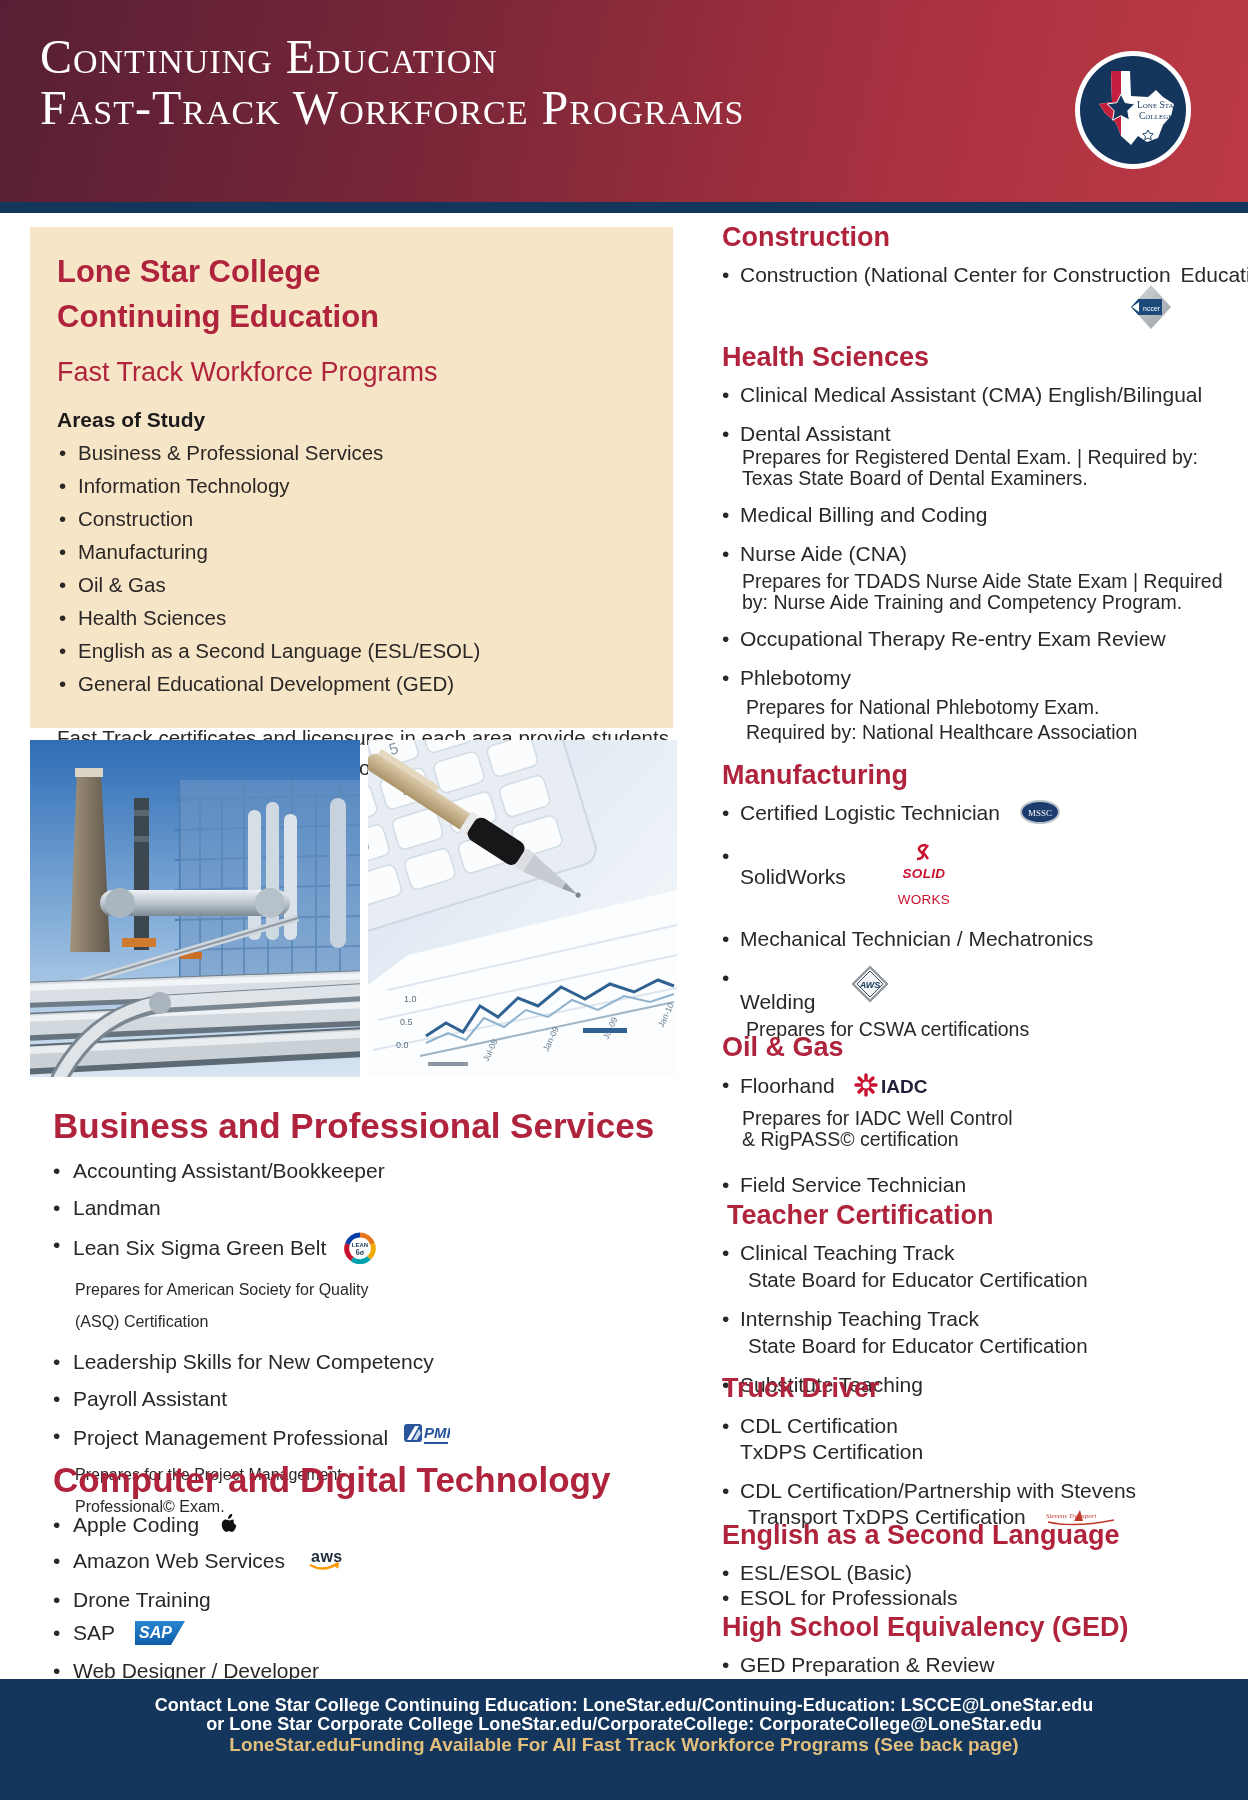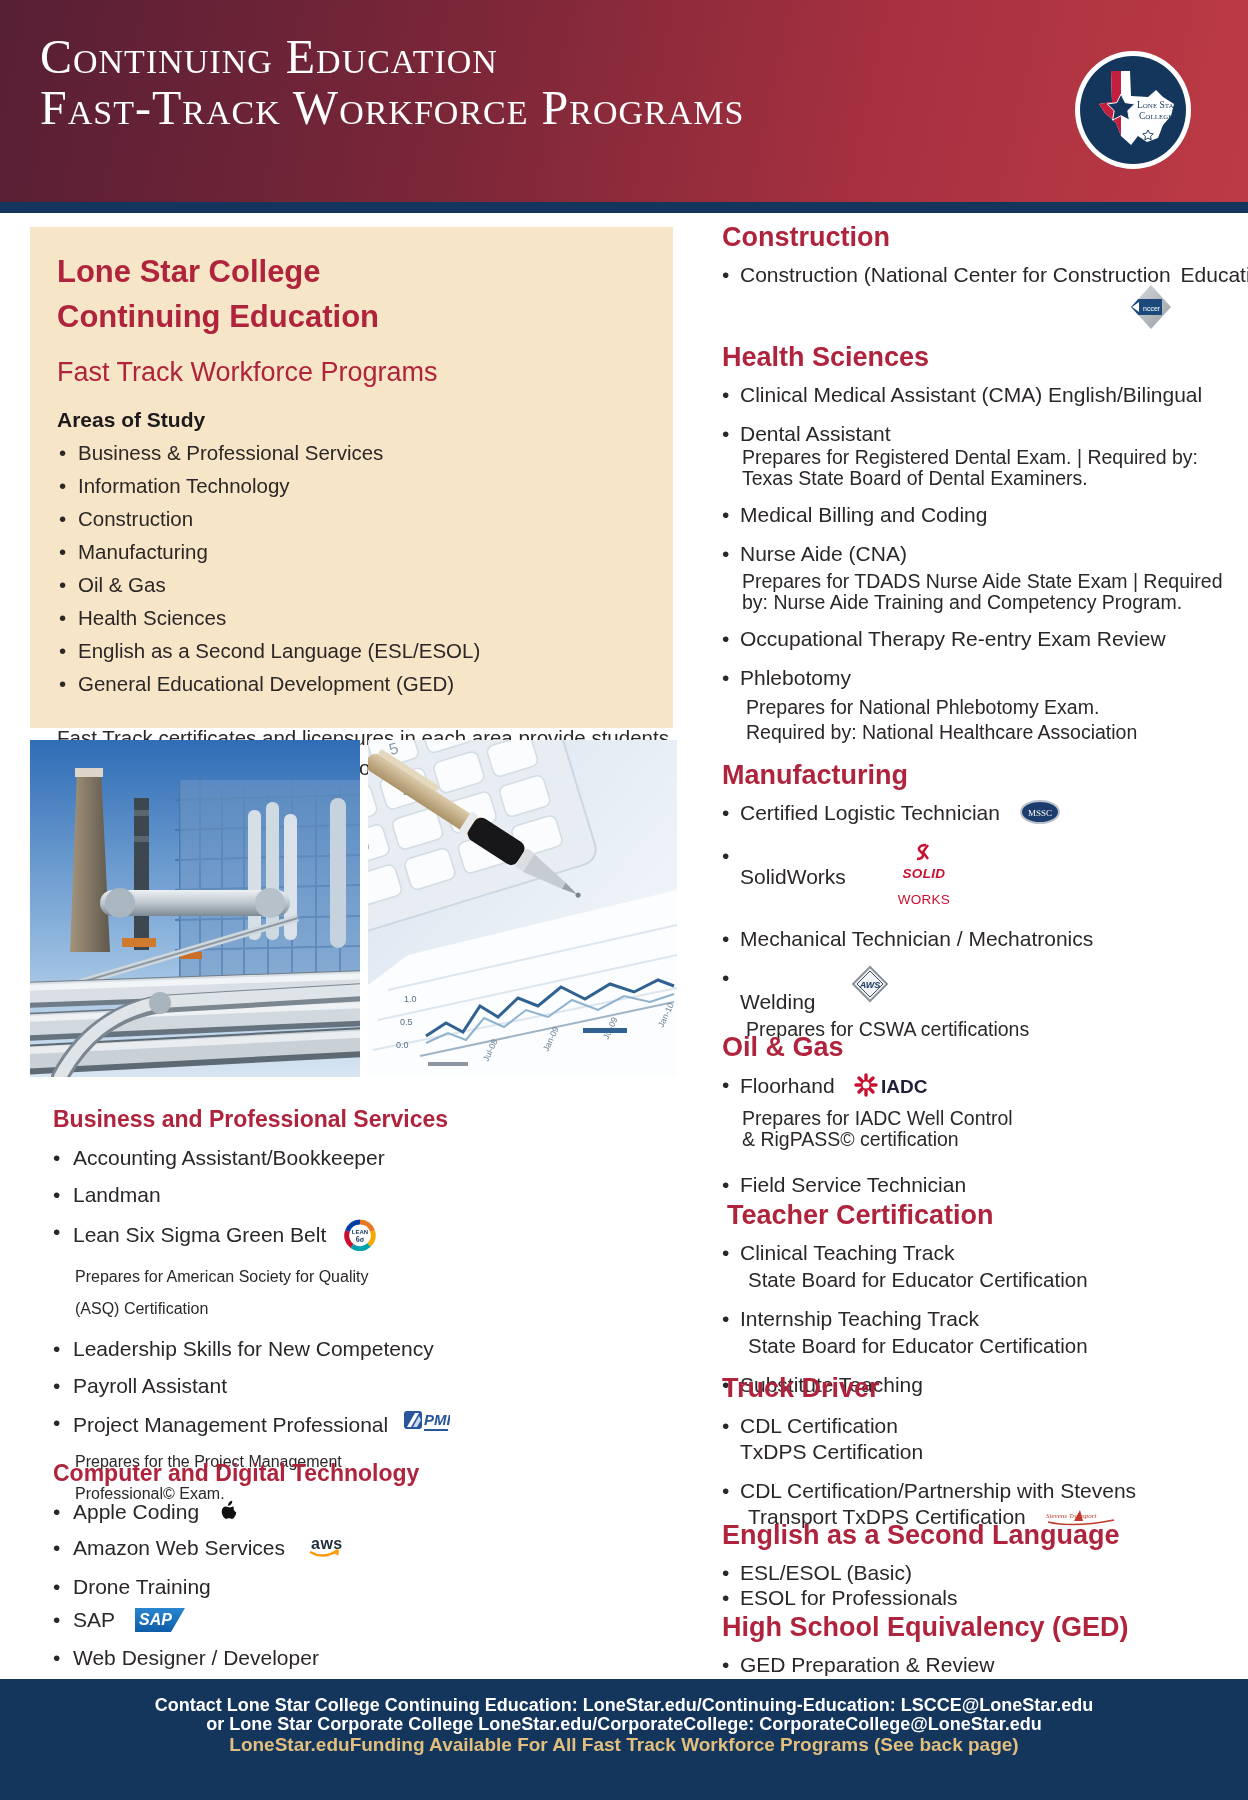--- a/index.html
+++ b/index.html
@@ -24,21 +24,21 @@
   .intro ul{list-style:none;margin:4px 0 13px 0;padding:0;}
   .intro li{font-size:20.5px;line-height:33px;padding-left:21px;position:relative;white-space:nowrap;}
   .intro li::before{content:"•";position:absolute;left:2px;}
   .intro .desc{font-size:20.5px;line-height:30px;margin-top:23px;white-space:nowrap;}
 
   
   .photos{position:absolute;left:30px;top:740px;width:647px;height:337px;display:flex;gap:8px;}
   .photos svg{display:block;}
 
   
-  h2.sec-h{margin:0 0 12px 0;font-size:23px;color:#b0233c;white-space:nowrap;}
+  h2.sec-h{margin:0 0 12px 0;font-size:35px;color:#b0233c;white-space:nowrap;}
   h3.sec-h{margin:0 0 9px 0;font-size:27px;color:#b0233c;white-space:nowrap;}
   .item{position:relative;padding-left:18px;font-size:21px;line-height:26px;margin-bottom:12px;white-space:nowrap;}
   .item::before{content:"•";position:absolute;left:0;top:0;}
   .lbl{display:inline;}
   .note{font-size:19.5px;line-height:21px;padding-left:2px;white-space:nowrap;}
   .note-block{margin-top:4px;}
   .note-wide{font-size:16px;line-height:32px;}
   .tight{margin-bottom:2px;}
   .cont{margin-left:4px;}
 

